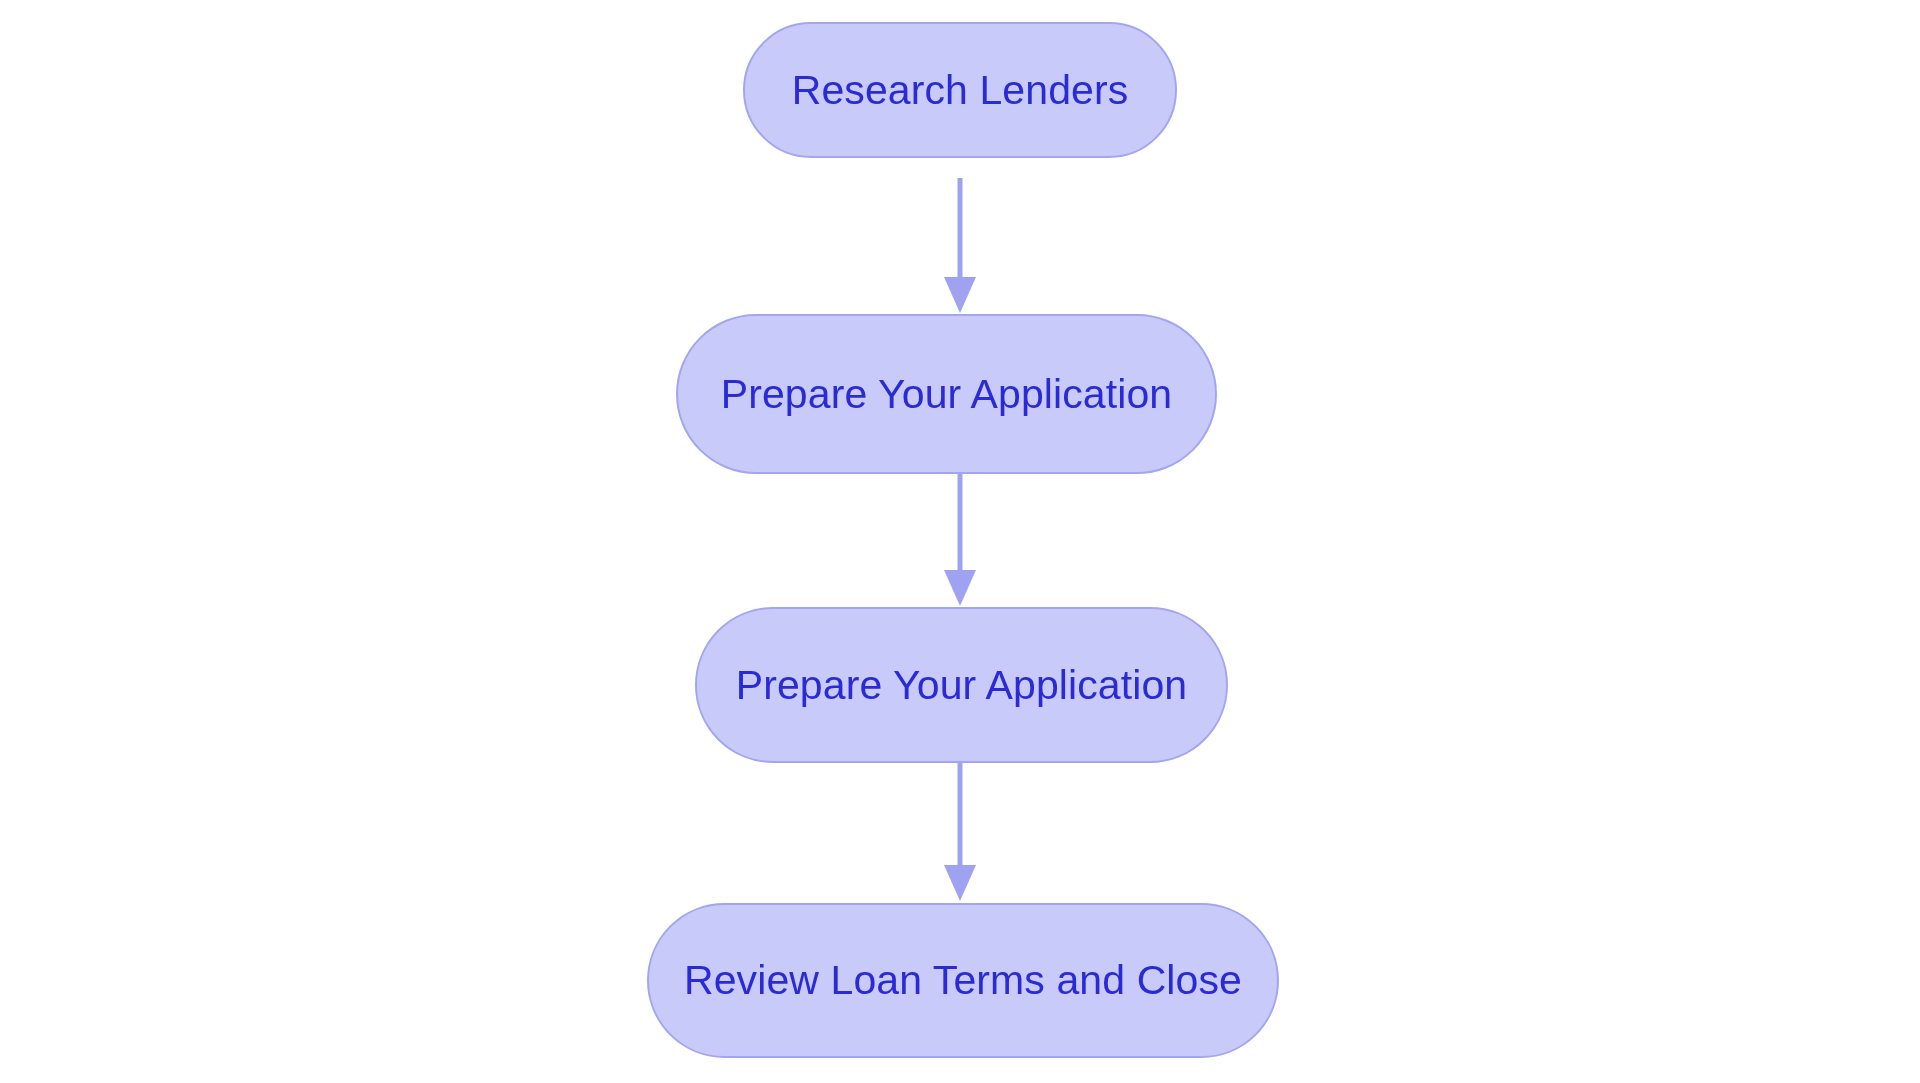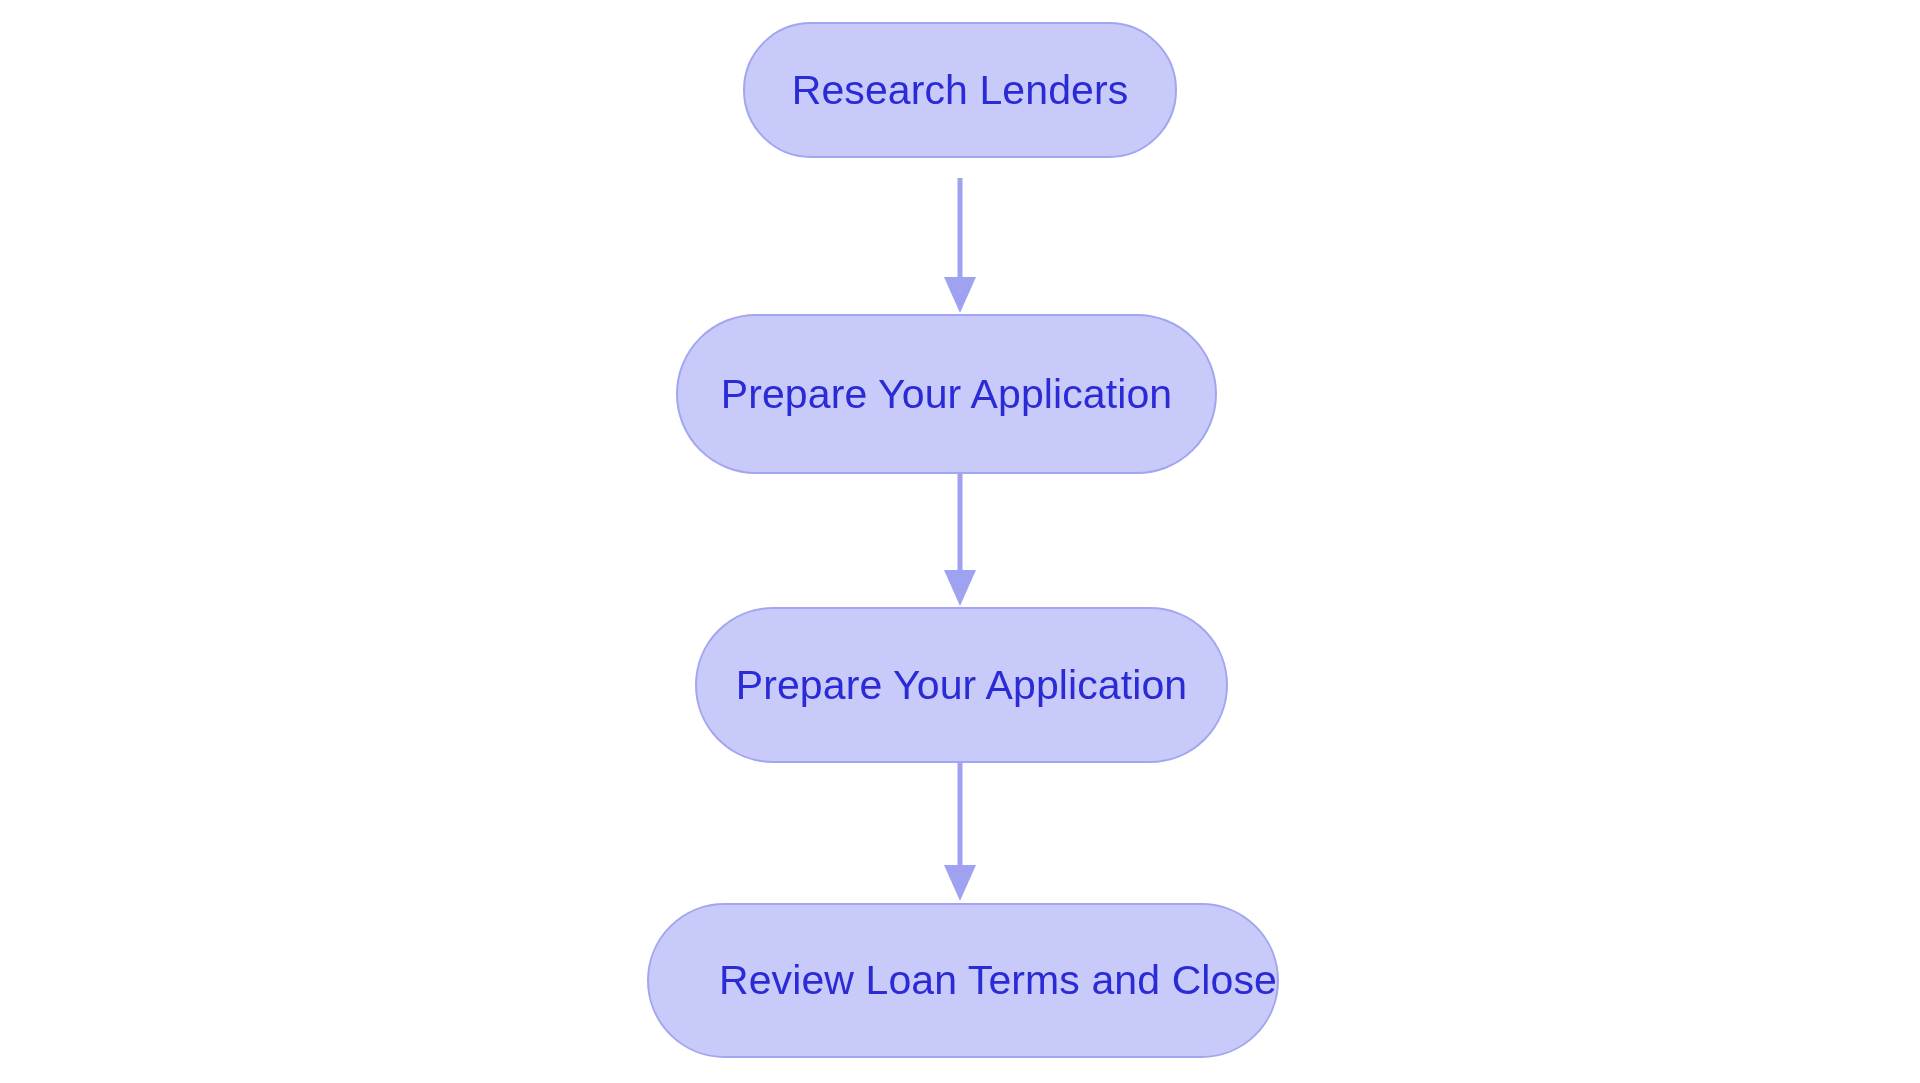--- a/index.html
+++ b/index.html
@@ -42,21 +42,21 @@
     letter-spacing: 0.1px;
     line-height: 1;
     white-space: nowrap;
     text-align: center;
   }
 
   
   #node-0 { left: 743px; top: 22px;  width: 434px; height: 136px; }
   #node-1 { left: 676px; top: 314px; width: 541px; height: 160px; }
   #node-2 { left: 695px; top: 607px; width: 533px; height: 156px; }
-  #node-3 { left: 647px; top: 903px; width: 632px; height: 155px; justify-content: flex-end; }
+  #node-3 { left: 647px; top: 903px; width: 632px; height: 155px; }
 
   
   .connector {
     position: absolute;
     left: 0;
     top: 0;
     width: 1920px;
     height: 1083px;
     pointer-events: none;
   }

